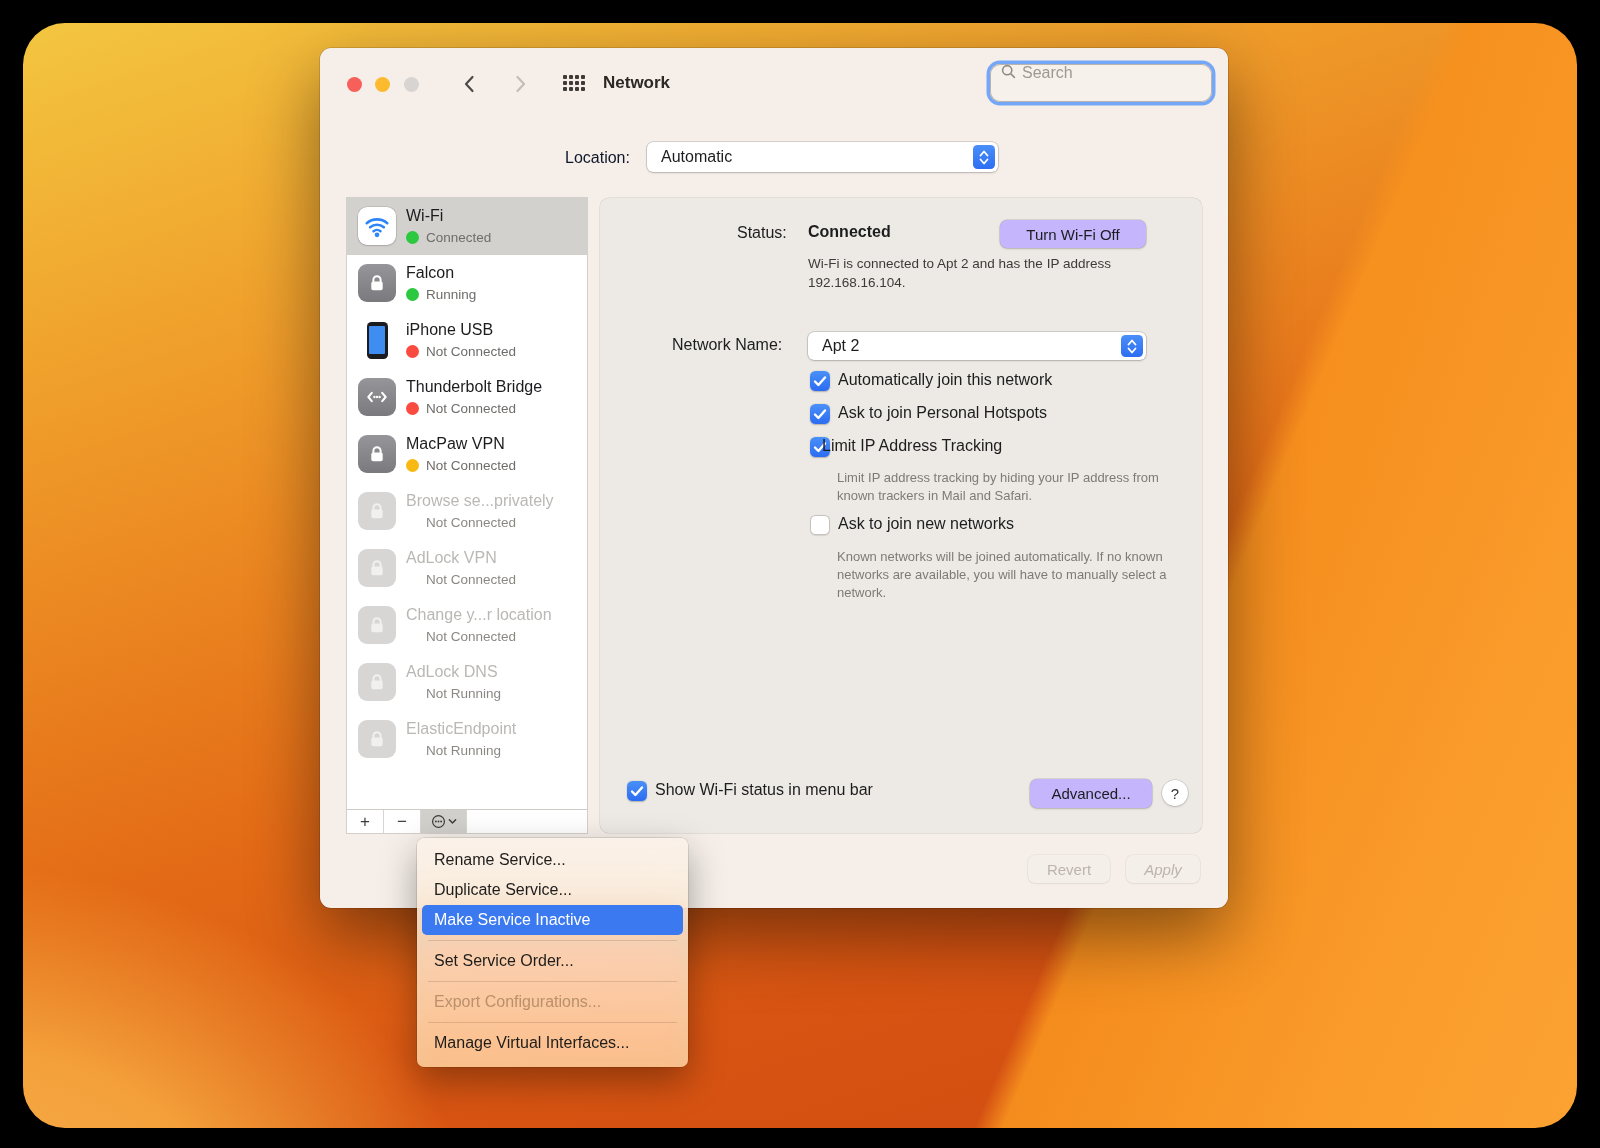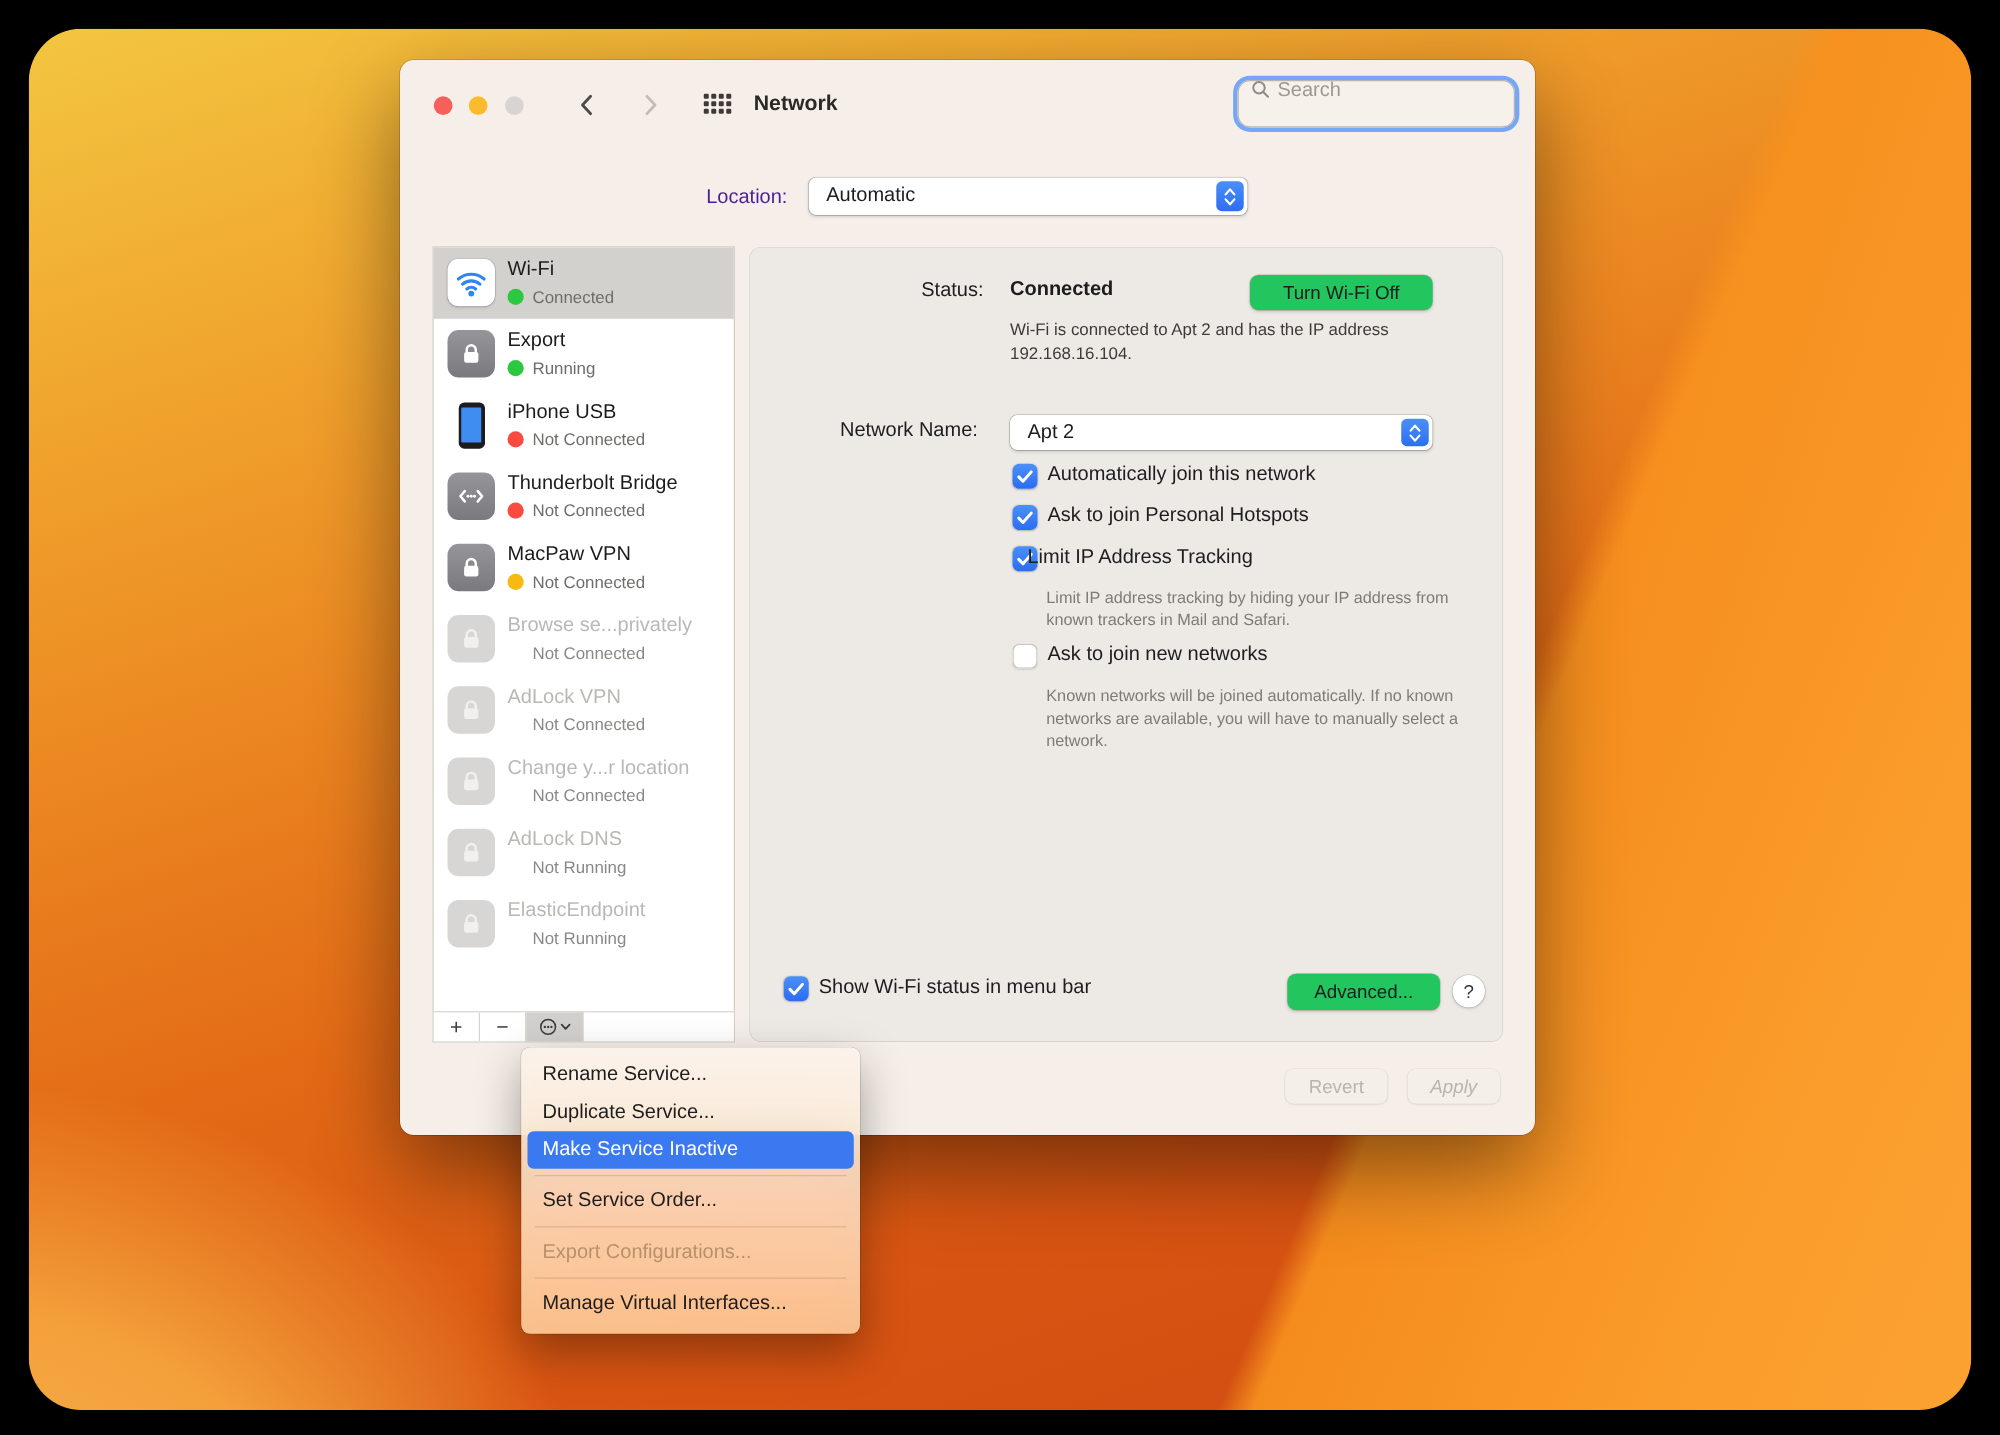--- a/index.html
+++ b/index.html
@@ -32,21 +32,21 @@
   .win-title { position:absolute; left:283px; top:25px; font-size:17px; font-weight:700; color:#2b2825; }
 
   .searchbox { position:absolute; right:16px; top:16px; width:222px; height:38px;
     background:#f7f1eb; border-radius:10px;
     box-shadow:0 0 0 1px #b9b4ae inset, 0 0 0 3.5px #74a7f8; display:flex; align-items:flex-start; }
   .searchbox svg { margin:0 6px 0 11px; }
   .searchbox input { border:none; outline:none; background:transparent; font-size:16px;
     color:#3a3a3a; width:160px; font-family:inherit; }
   .searchbox input::placeholder { color:#9d9893; }
 
-  .loc-label { position:absolute; left:245px; top:101px; font-size:16px; color:#4c1d95; }
+  .loc-label { position:absolute; left:245px; top:101px; font-size:16px; color:#0f172a; }
 
   .popup { position:absolute; background:#fff; border-radius:6px;
     box-shadow:0 0 0 .5px rgba(0,0,0,.25), 0 1px 2.5px rgba(0,0,0,.15);
     font-size:16px; color:#1d1d1f; display:flex; align-items:center; padding-left:14px; }
   .popup .stepper { position:absolute; right:3px; top:3px; bottom:3px; width:22px;
     background:linear-gradient(180deg,#4a8ff8,#2d6ef2); border-radius:4.5px;
     display:flex; flex-direction:column; align-items:center; justify-content:center; gap:1px; }
   .popup-location { left:327px; top:94px; width:351px; height:30px; }
   .popup-network { left:208px; top:134px; width:338px; height:28px; }
 
@@ -77,21 +77,21 @@
   .tbtn.menu-pressed { width:46px; background:#d2d0cc; gap:2px; }
   .tb-rest { flex:1; background:#fff; }
 
   
   .panel { position:absolute; left:280px; top:150px; width:602px; height:635px;
     background:#edeae5; border-radius:9px; box-shadow:0 0 0 .5px rgba(0,0,0,.14); }
   .p-label { position:absolute; font-size:16px; color:#1d1d1f; }
   .p-bold { font-weight:700; }
   .p-note { position:absolute; font-size:13px; line-height:18px; color:#7e7b77; }
   .p-desc { position:absolute; font-size:13.5px; line-height:19px; color:#3d3b39; }
-  .btn { position:absolute; background:#22c55e; border-radius:7px; font-size:15px; color:#1d1d1f;
+  .btn { position:absolute; background:#c4b5fd; border-radius:7px; font-size:15px; color:#1d1d1f;
     display:flex; align-items:center; justify-content:center;
     box-shadow:0 0 0 .5px rgba(0,0,0,.18), 0 1px 2.5px rgba(0,0,0,.16); }
   .btn.disabled { background:#f5efe9; color:#bcb4ac; box-shadow:0 0 0 .5px rgba(0,0,0,.07), 0 1px 2px rgba(0,0,0,.05); }
   .helpbtn { position:absolute; width:26px; height:26px; border-radius:50%; background:#fff;
     box-shadow:0 0 0 .5px rgba(0,0,0,.18), 0 1px 2.5px rgba(0,0,0,.16);
     display:flex; align-items:center; justify-content:center; font-size:15px; color:#333; }
 
   .check { position:absolute; width:20px; height:20px; border-radius:5.5px; }
   .check.on { background:linear-gradient(180deg,#4a90f8,#2c6cf2); box-shadow:0 .5px 1.5px rgba(0,0,0,.25); }
   .check.off { background:#fff; box-shadow:0 0 0 1px #c8c3bd inset, 0 .5px 1px rgba(0,0,0,.1); }
@@ -185,21 +185,21 @@
         </div>
     </div>
 
     <div class="srow" style="top:57px">
       <div class="tile gray">
         <svg width="24" height="24" viewBox="0 0 24 24">
             <path d="M8.4 11 v-2.2 a3.6 3.6 0 0 1 7.2 0 V11" fill="none" stroke="#fff" stroke-width="2"></path>
             <rect x="6.3" y="10.6" width="11.4" height="8.6" rx="1.8" fill="#fff"></rect>
           </svg>
       </div>
-      <div class="st-title">Export</div>
+      <div class="st-title">Falcon</div>
       <div class="st-status">
           <span class="dot green"></span>
           <span>Running</span>
         </div>
     </div>
 
     <div class="srow" style="top:114px">
       <div class="tile">
           <div class="phonebody">
             <div class="screen"></div>

